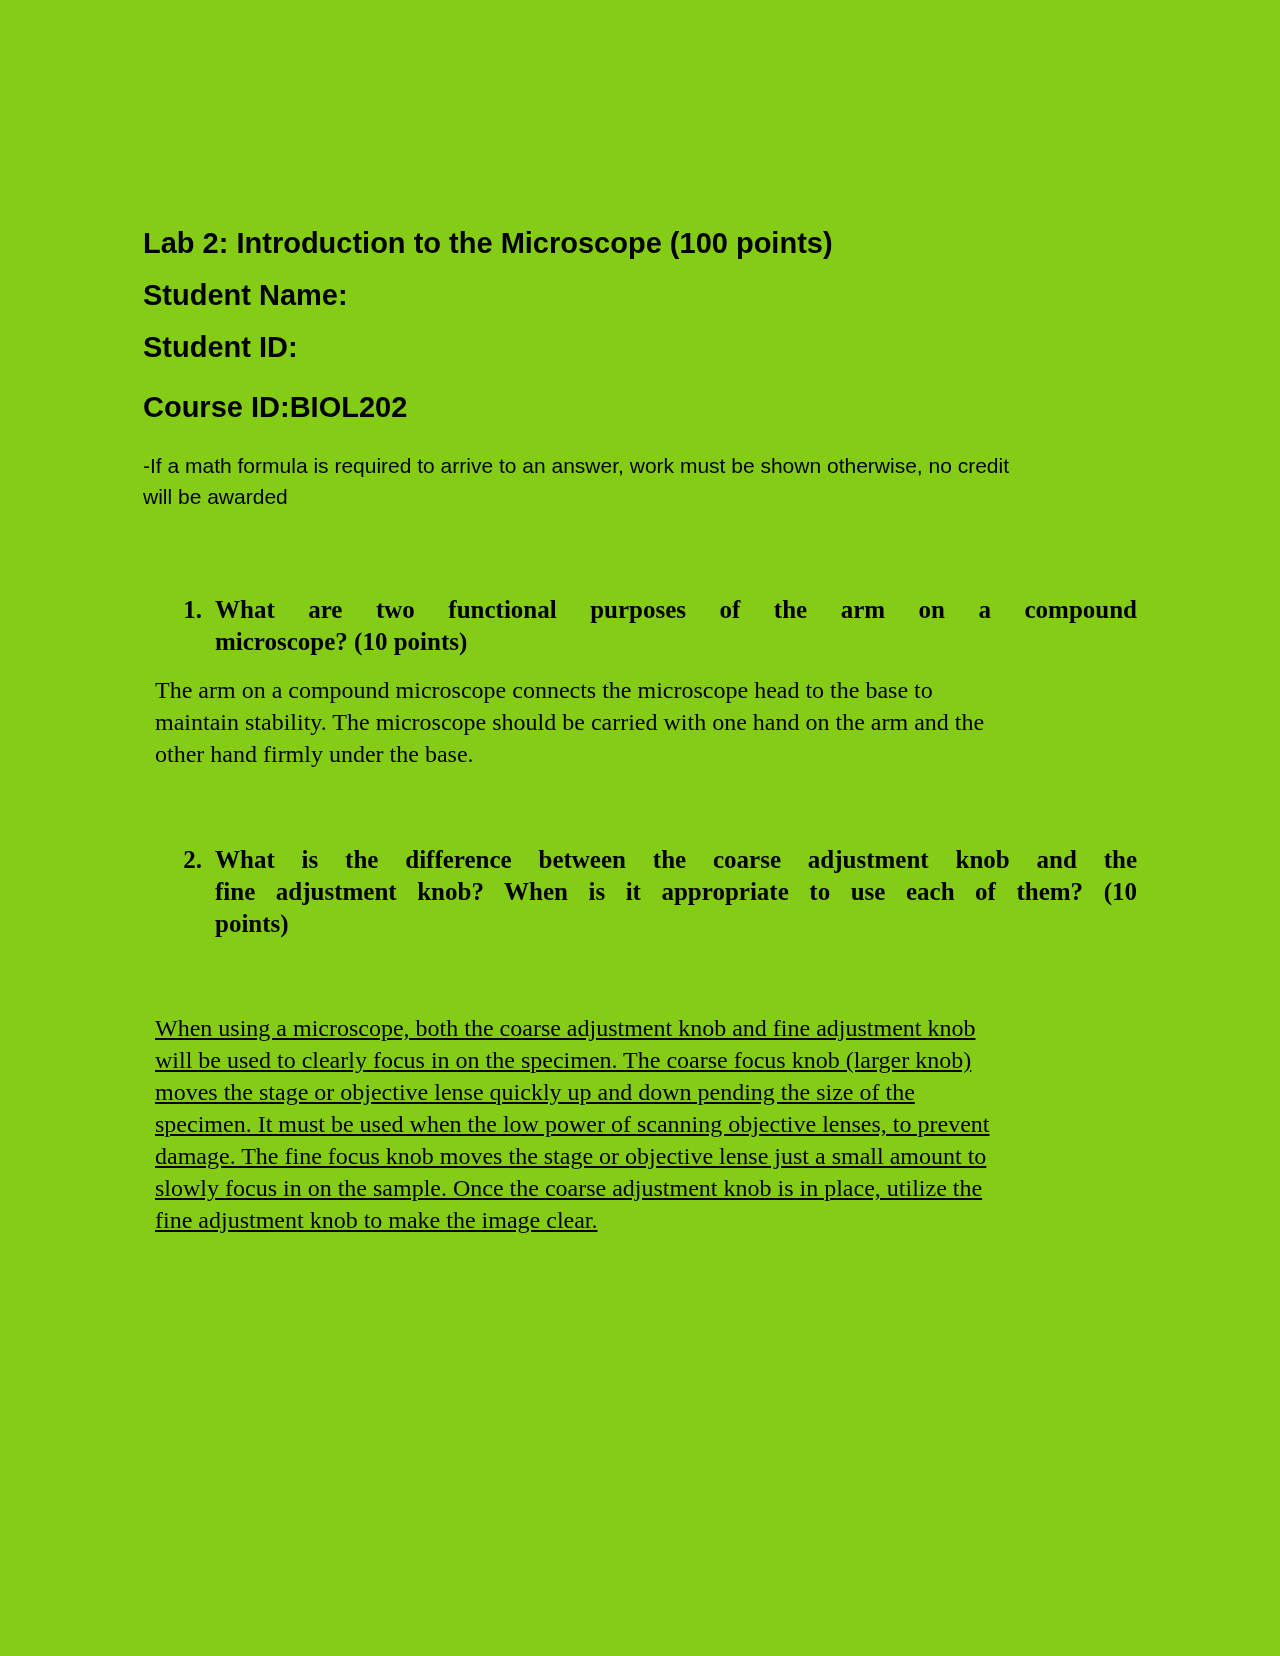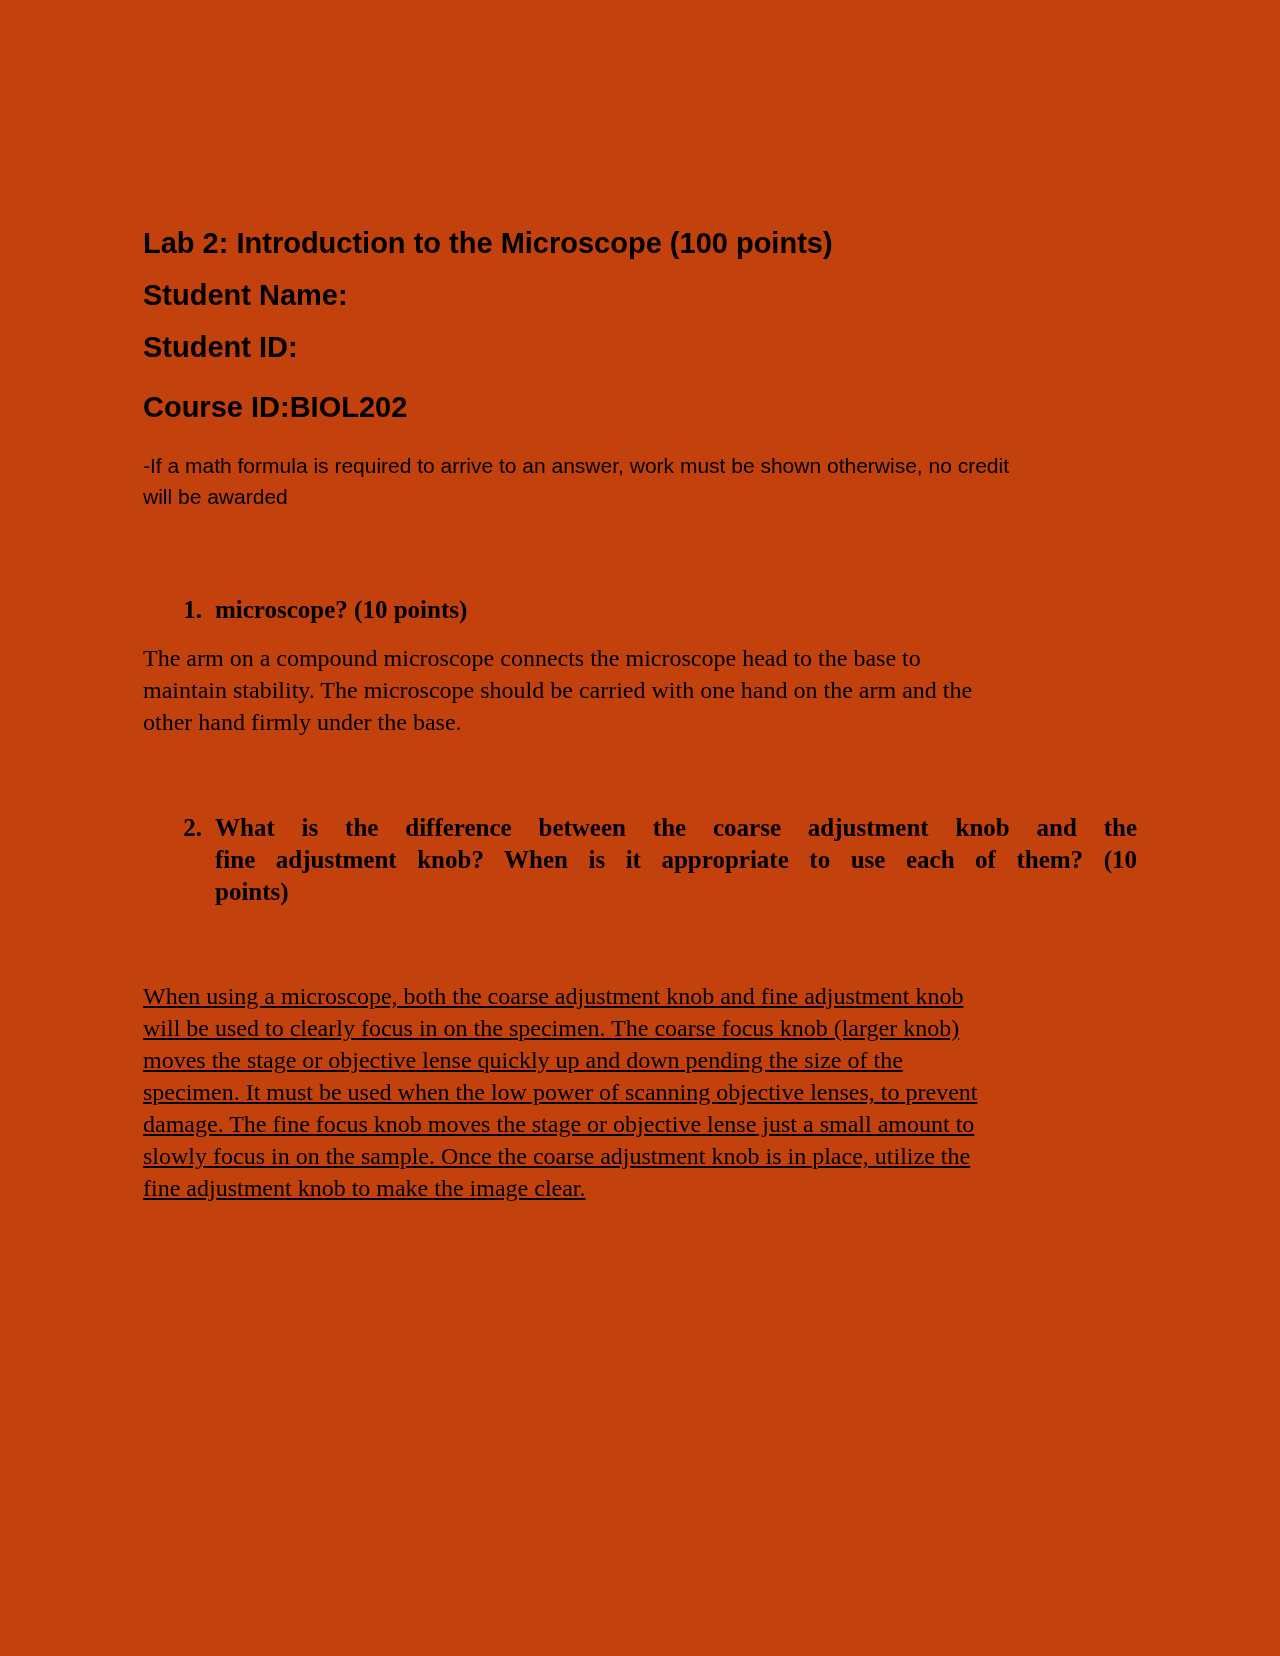--- a/index.html
+++ b/index.html
@@ -9,21 +9,21 @@
     background: #ffffff;
     color: #000000;
     font-family: "Liberation Sans", sans-serif;
     overflow: hidden;
   }
   .page {
     box-sizing: border-box;
     width: 1280px;
     height: 1656px;
     padding: 226px 143px 0 143px;
-    background: #c2410c;
+    background: #84cc16;
   }
   .doc-title, .field-line {
     font-family: "Liberation Sans", sans-serif;
     font-weight: 700;
     font-size: 29px;
     line-height: 34px;
     margin: 0 0 18px 0;
     white-space: nowrap;
   }
   .mb26 { margin-bottom: 26px; }
@@ -69,21 +69,21 @@
   }
   .q-line.q-line-last {
     text-align: left;
     text-align-last: left;
   }
   .answer {
     font-family: "Liberation Serif", "DejaVu Serif", serif;
     font-weight: 400;
     font-size: 24px;
     line-height: 32px;
-    margin: 0 0 74px 0;
+    margin: 0 0 74px 12px;
     white-space: pre-line;
   }
   .answer.a2 { margin-bottom: 0; text-decoration: underline; }
 </style>
 </head>
 <body>
 
 <div class="page">
 
   <div class="doc-title">Lab 2: Introduction to the Microscope (100 points)</div>
@@ -96,20 +96,21 @@
 
 
 
   <p class="instruction last">-If a math formula is required to arrive to an answer, work must be shown otherwise, no credit
 will be awarded</p>
 
 
   <div class="question q1">
     <span class="q-marker">1.</span>
     <div class="q-text">
+      <span class="q-line">What are two functional purposes of the arm on a compound</span>
       <span class="q-line q-line-last">microscope? (10 points)</span>
     </div>
   </div>
 
   <p class="answer a1">The arm on a compound microscope connects the microscope head to the base to
 maintain stability. The microscope should be carried with one hand on the arm and the
 other hand firmly under the base.</p>
 
   <div class="question q2">
     <span class="q-marker">2.</span>

